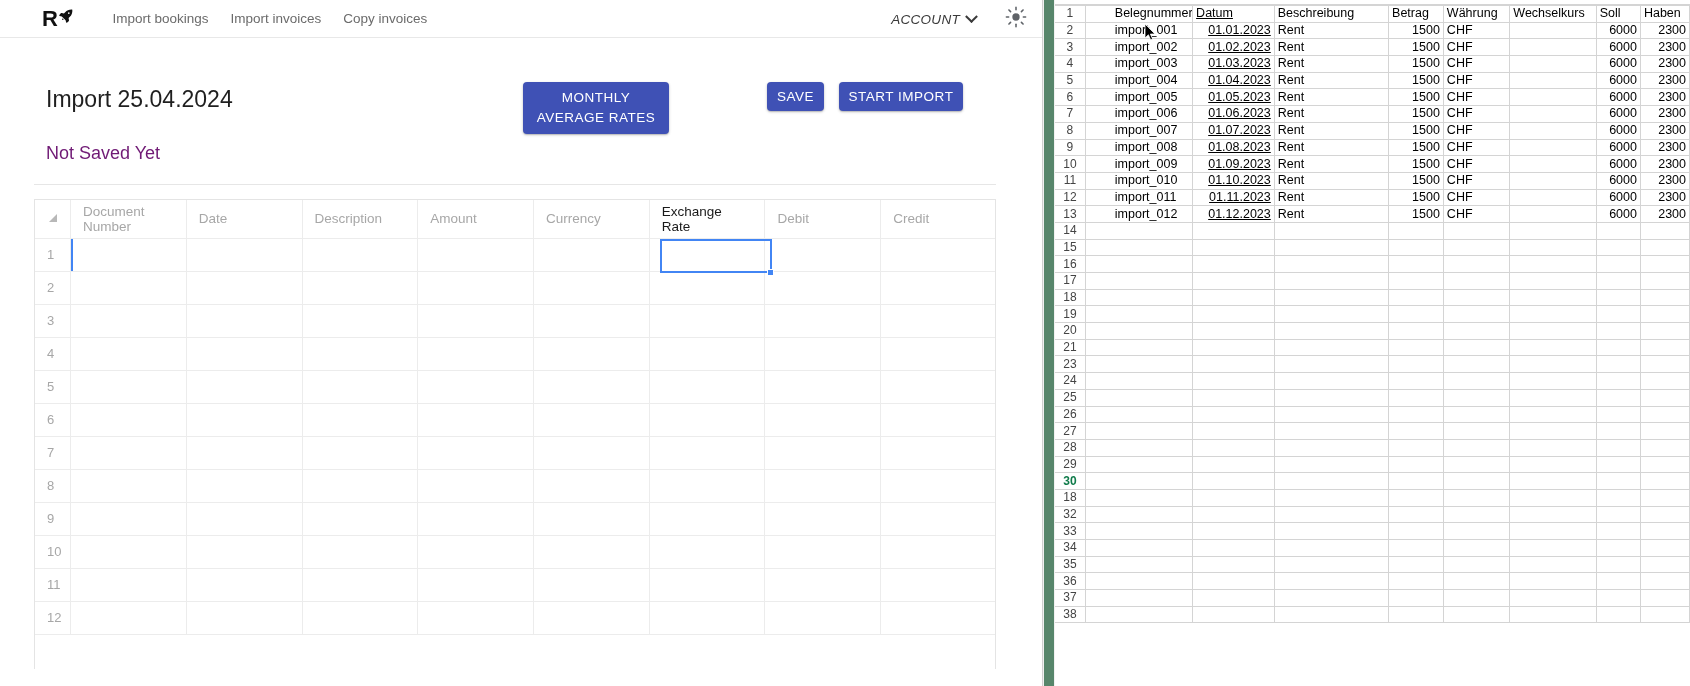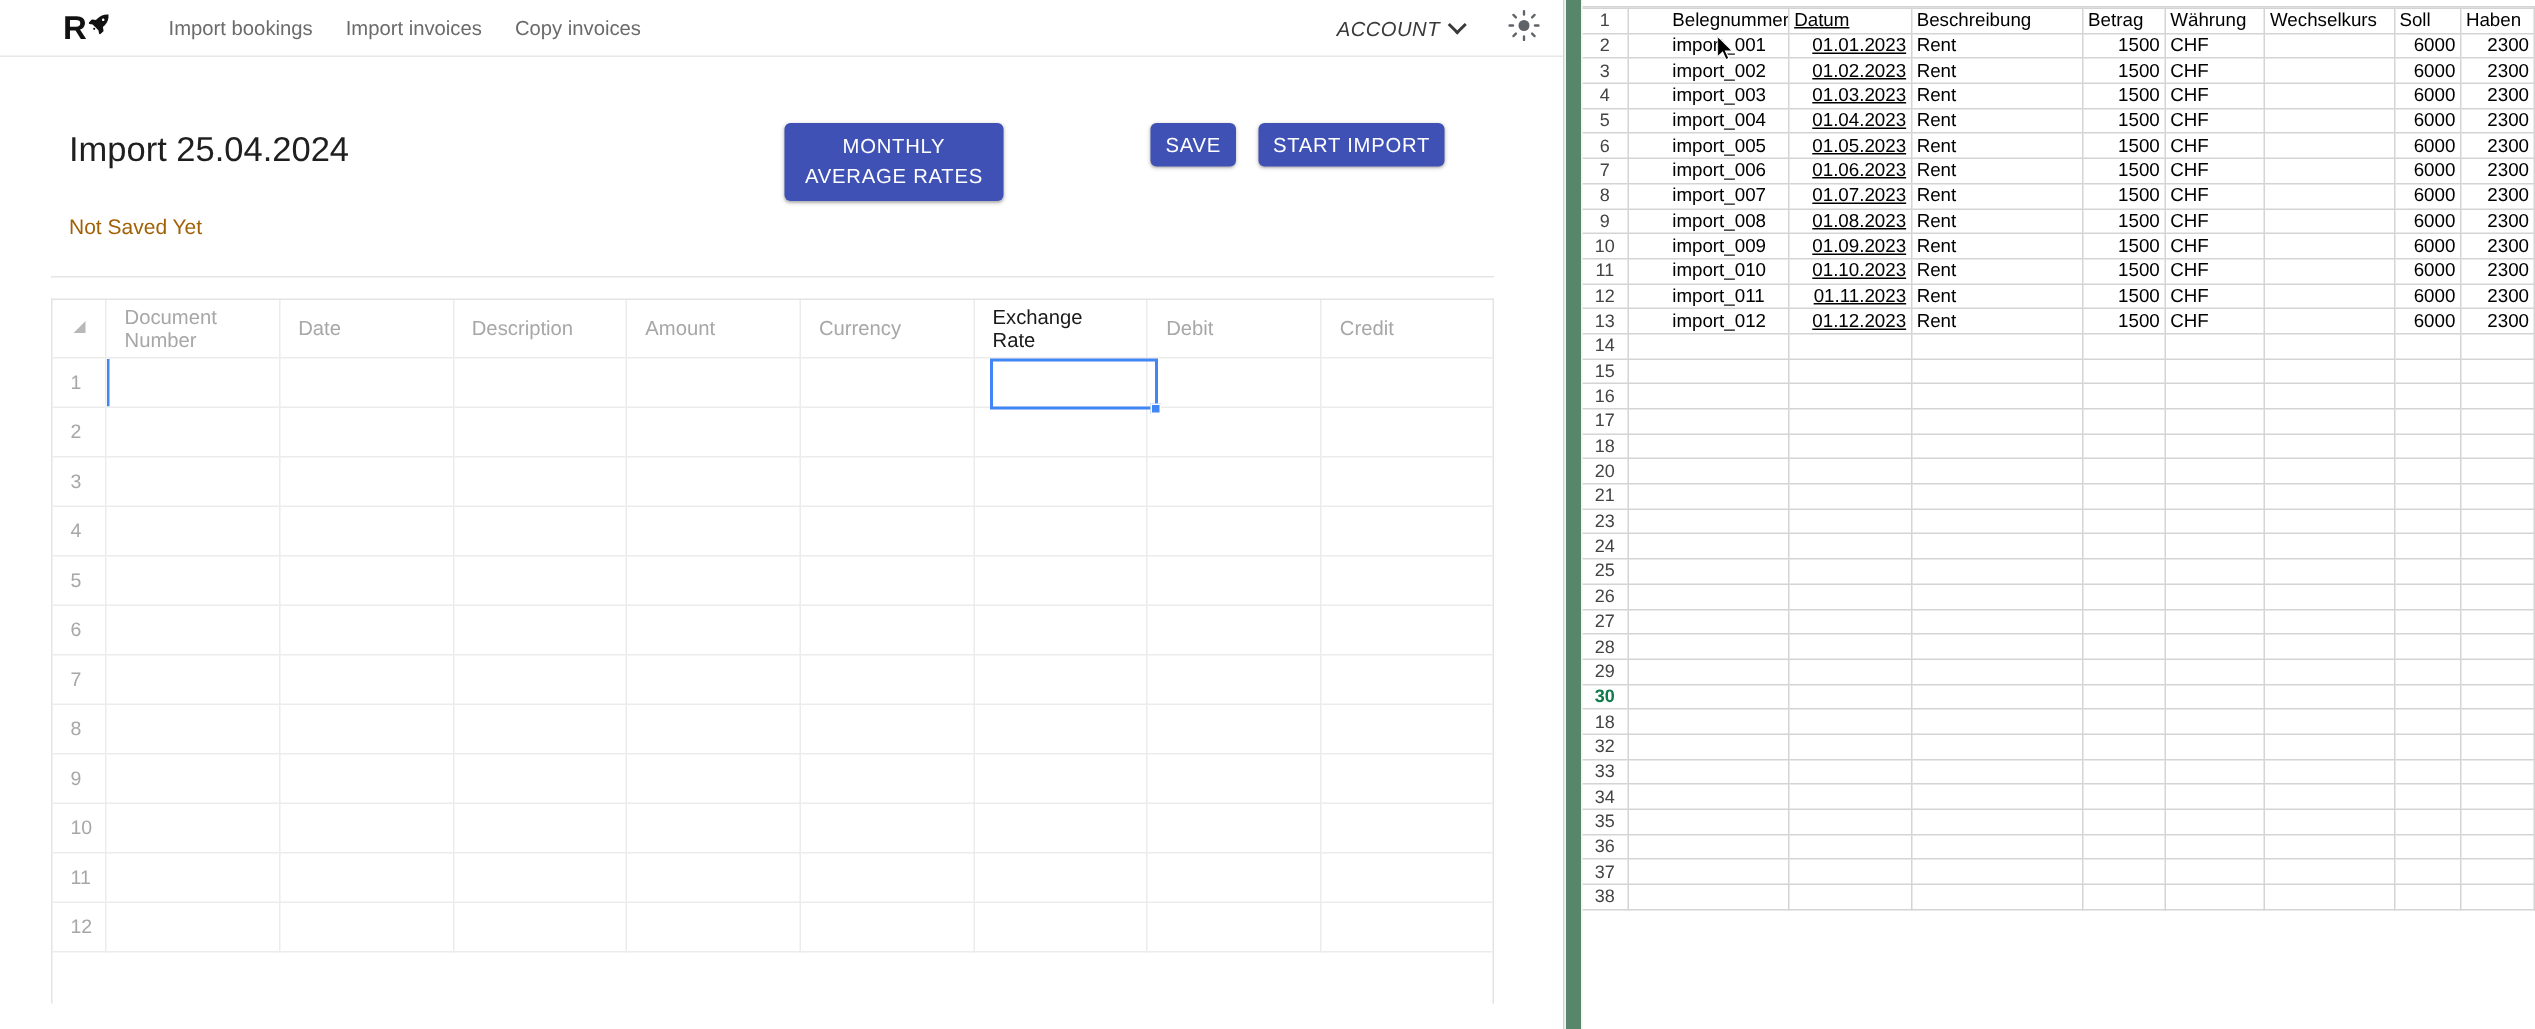--- a/index.html
+++ b/index.html
@@ -56,21 +56,21 @@
 
   
   #header-card {
     margin: 30px 46px 0 34px;
     border-bottom: 1px solid #e6e6e6;
     min-height: 117px;
     position: relative;
     padding: 18px 0 16px 0;
   }
   #page-title { font-size: 23px; color: #1f1f1f; font-weight: 400; margin: 0 0 0 12px; }
-  #save-state { font-size: 14px; color: #a16207; margin: 30px 0 0 12px; }
+  #save-state { font-size: 18px; color: #701a75; margin: 30px 0 0 12px; }
 
   .btn {
     background: #3f51b5; color: #fff;
     border: none; border-radius: 4px;
     font-size: 13.5px; letter-spacing: 0.5px;
     cursor: pointer;
     box-shadow: 0 1px 3px rgba(0,0,0,0.22), 0 1px 1px rgba(0,0,0,0.12);
     font-family: "Liberation Sans", sans-serif;
     text-align: center;
   }
@@ -623,20 +623,31 @@
               <td class="c-beleg"></td>
               <td class="c-datum num"></td>
               <td class="c-besch"></td>
               <td class="c-betrag num"></td>
               <td class="c-waehr"></td>
               <td class="c-wechsel"></td>
               <td class="c-soll num"></td>
               <td class="c-haben num"></td>
             </tr>
             <tr>
+              <td class="rh">19</td>
+              <td class="c-beleg"></td>
+              <td class="c-datum num"></td>
+              <td class="c-besch"></td>
+              <td class="c-betrag num"></td>
+              <td class="c-waehr"></td>
+              <td class="c-wechsel"></td>
+              <td class="c-soll num"></td>
+              <td class="c-haben num"></td>
+            </tr>
+            <tr>
               <td class="rh">20</td>
               <td class="c-beleg"></td>
               <td class="c-datum num"></td>
               <td class="c-besch"></td>
               <td class="c-betrag num"></td>
               <td class="c-waehr"></td>
               <td class="c-wechsel"></td>
               <td class="c-soll num"></td>
               <td class="c-haben num"></td>
             </tr>

